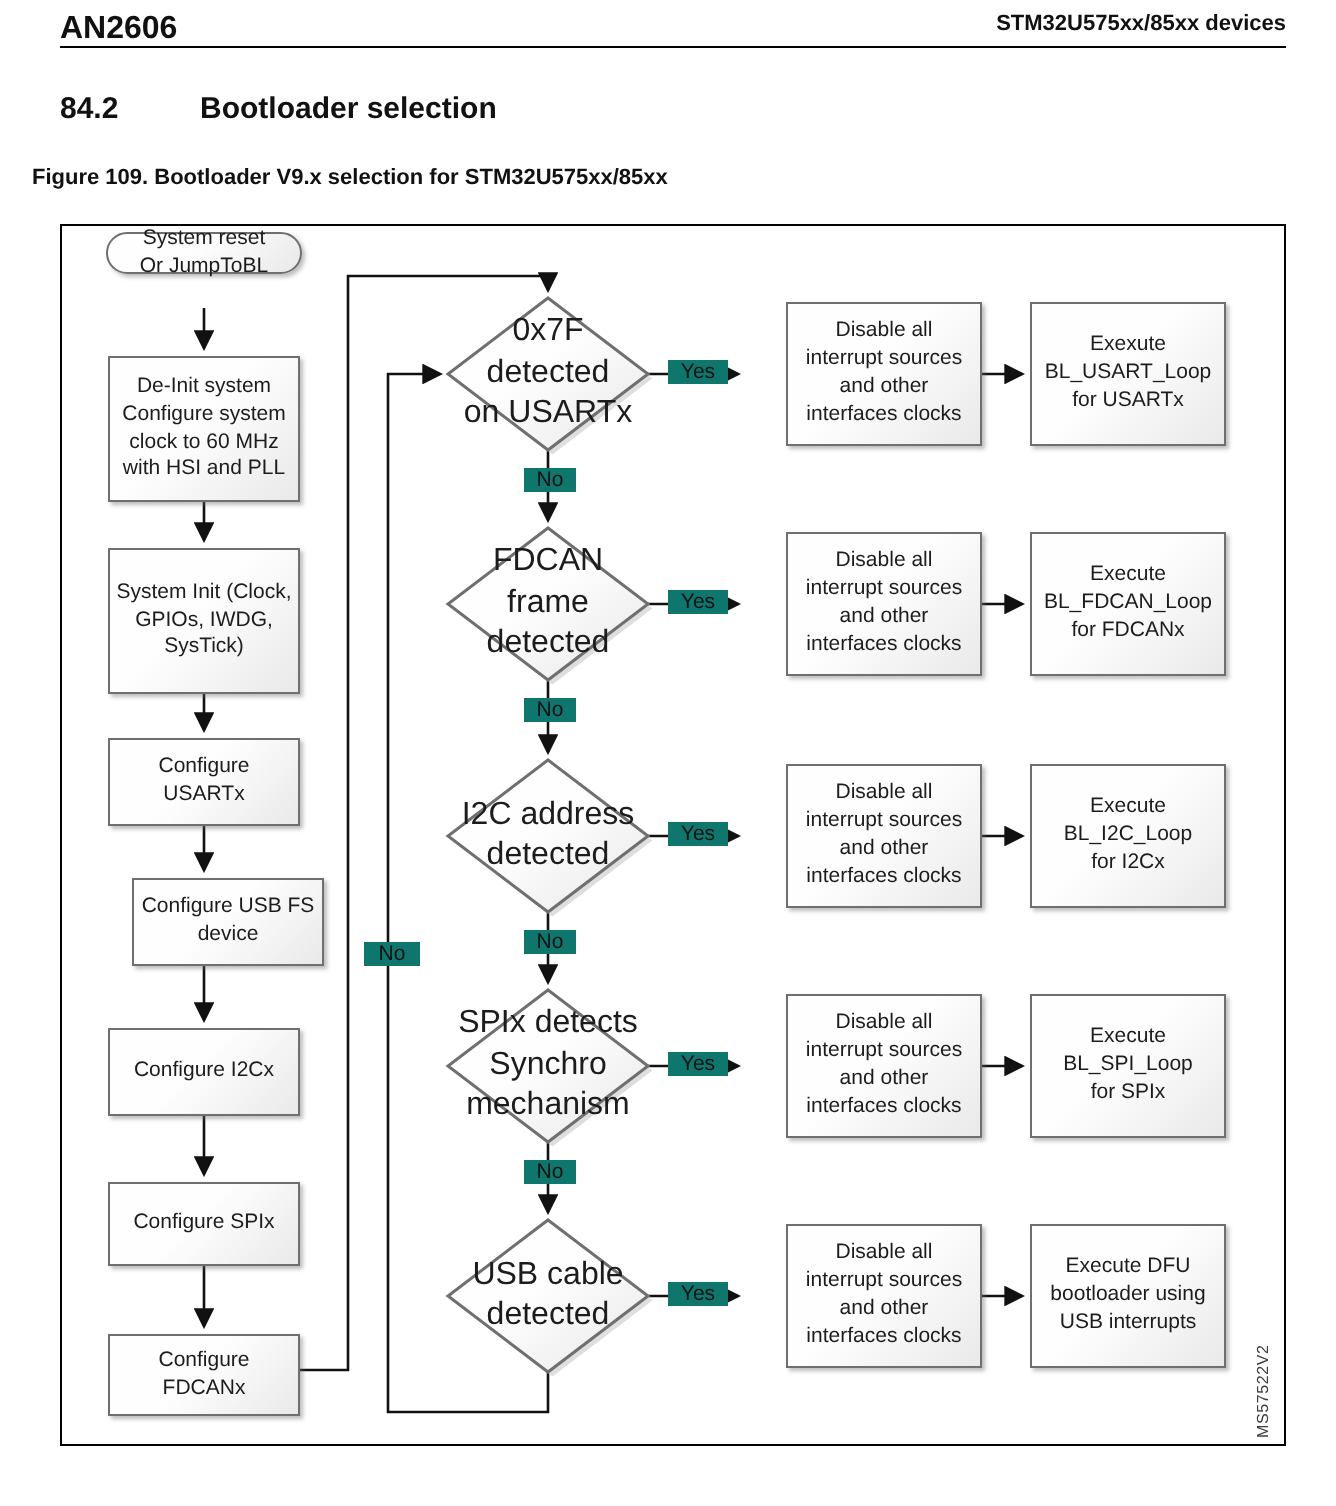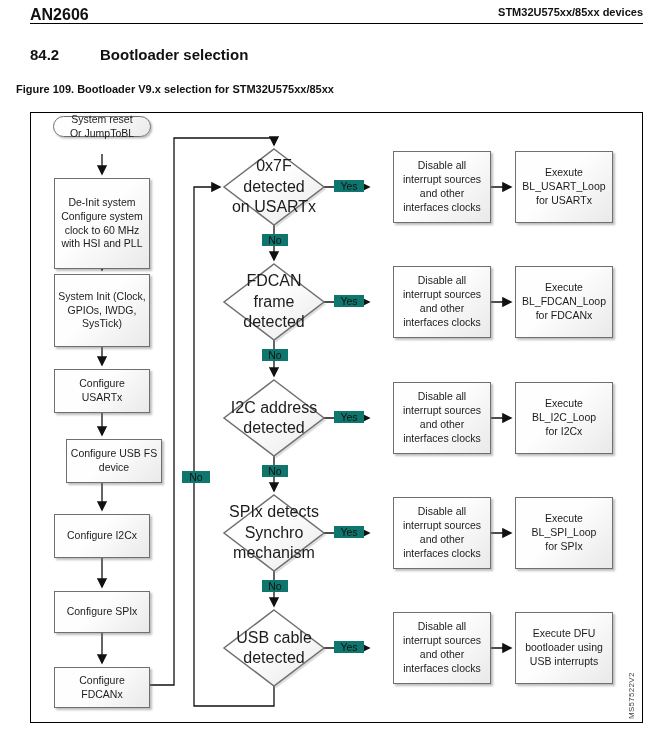--- a/index.html
+++ b/index.html
@@ -20,21 +20,21 @@
   
   .box{
     position:absolute;box-sizing:border-box;border:1.4px solid #6f6f6f;
     background:linear-gradient(135deg,#fefefe 45%,#e9e9e9 100%);
     display:flex;align-items:center;justify-content:center;text-align:center;
     font-size:10.5px;line-height:1.32;white-space:pre-line;color:#1c1c1c;
     box-shadow:1.5px 1.5px 2px rgba(110,110,110,.45);
   }
   .lbox{left:23px;width:96px;}
   .oval{left:22px;top:3px;width:98px;height:21px;border-radius:19px;}
-  .step1{top:65px;height:91px;}
+  .step1{top:65px;height:73px;}
   .step2{top:161px;height:73px;}
   .step3{top:256px;height:44px;}
   .step4{top:326px;height:44px;margin-left:12px;}
   .step5{top:401px;height:44px;}
   .step6{top:478px;height:42px;}
   .step7{top:554px;height:41px;}
   .diamond-label{
     position:absolute;left:193px;width:100px;height:76px;
     display:flex;align-items:center;justify-content:center;text-align:center;
     font-size:16px;line-height:1.28;white-space:pre-line;color:#1c1c1c;

